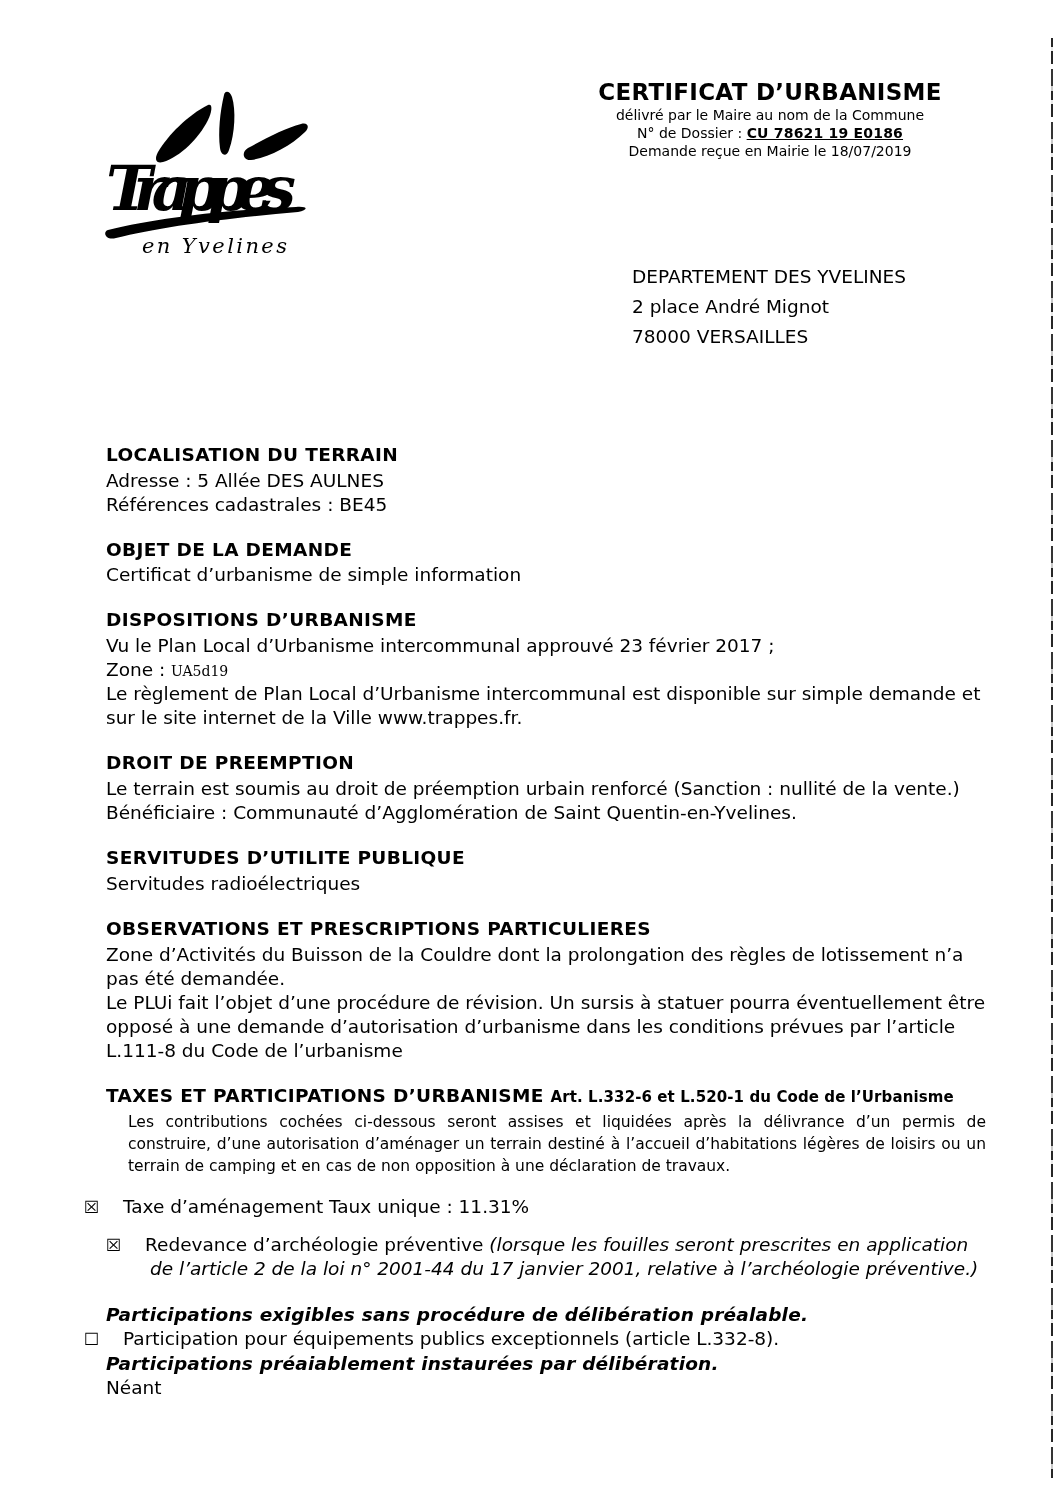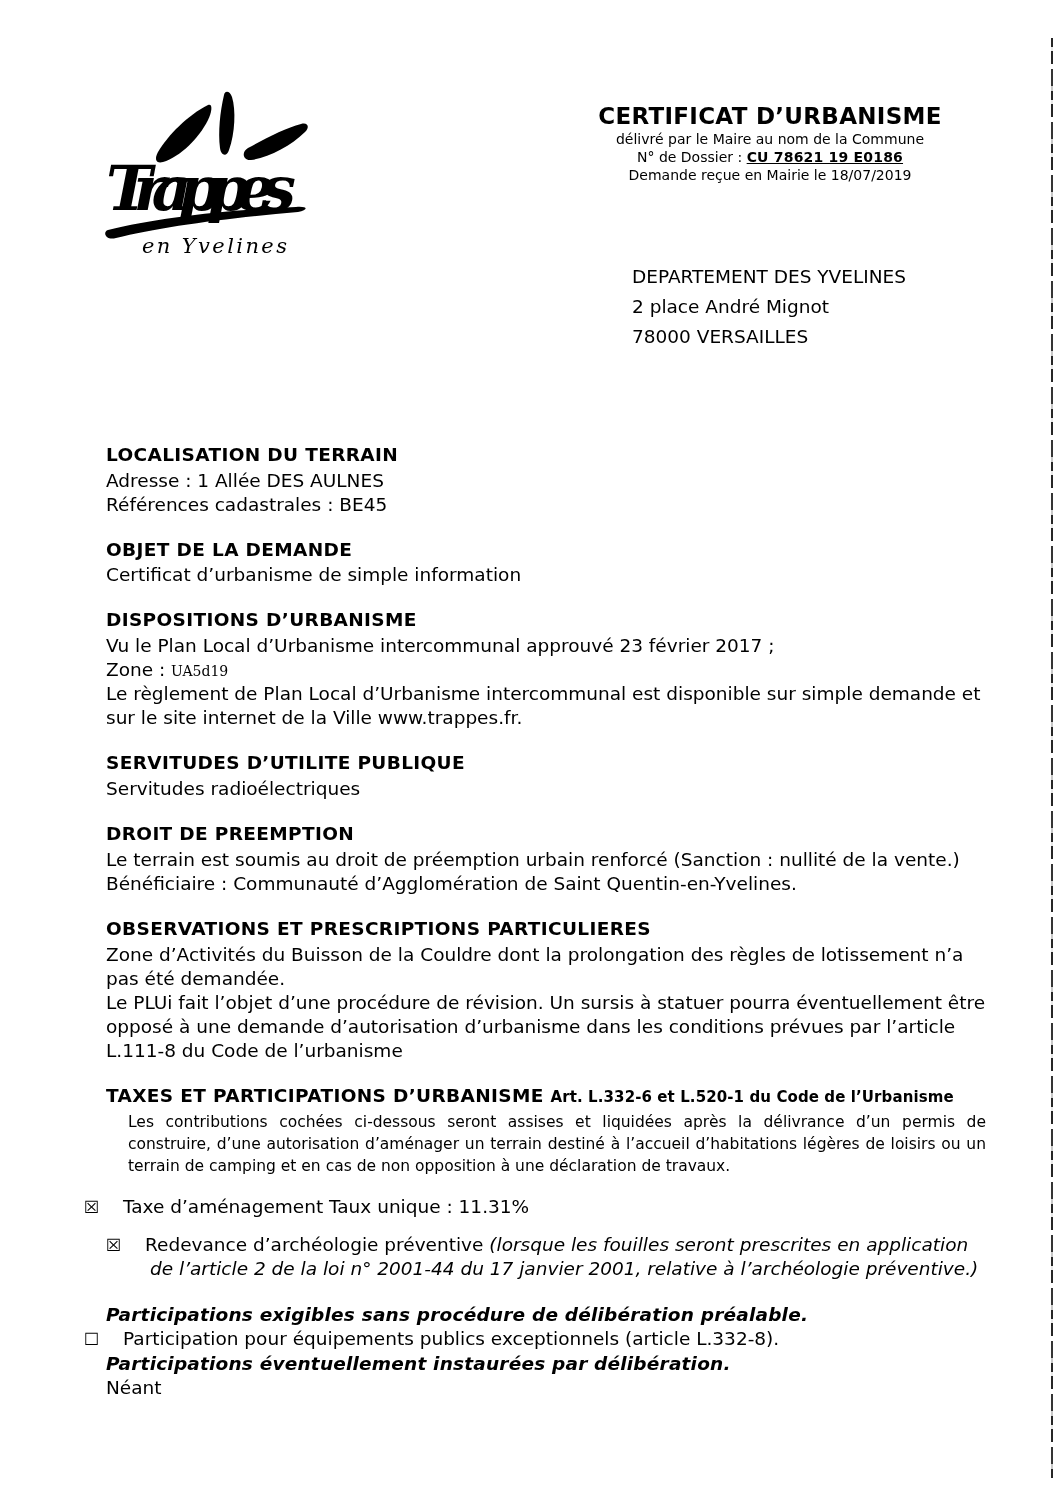--- a/index.html
+++ b/index.html
@@ -54,21 +54,21 @@
     left: 96px;
     top: 12px;
     width: 250px;
     height: 170px;
   }
   .logo svg { display: block; }
 
   .header-text {
     position: absolute;
     left: 560px;
-    top: 24px;
+    top: 0;
     width: 420px;
     text-align: center;
     line-height: 1.28;
   }
   .hdr-title {
     font-size: 23px;
     font-weight: bold;
     letter-spacing: 0.3px;
     white-space: nowrap;
   }
@@ -202,66 +202,66 @@
   <div class="address">
     <div>DEPARTEMENT DES YVELINES</div>
     <div>2 place André Mignot</div>
     <div>78000 VERSAILLES</div>
   </div>
 
   <div class="body">
 
     <div class="sect">
       <h2 class="sect-title">LOCALISATION DU TERRAIN</h2>
-      <p class="line">Adresse : 1 Allée DES AULNES</p>
+      <p class="line">Adresse : 5 Allée DES AULNES</p>
       <p class="line">Références cadastrales : BE45</p>
     </div>
 
     <div class="sect">
       <h2 class="sect-title">OBJET DE LA DEMANDE</h2>
       <p class="line">Certificat d’urbanisme de simple information</p>
     </div>
 
     <div class="sect">
       <h2 class="sect-title">DISPOSITIONS D’URBANISME</h2>
       <p class="line">Vu le Plan Local d’Urbanisme intercommunal approuvé 23 février 2017 ;</p>
       <p class="line"><span>Zone : </span><span class="serif-zone">UA5d19</span></p>
       <p class="line">Le règlement de Plan Local d’Urbanisme intercommunal est disponible sur simple demande et sur le site internet de la Ville www.trappes.fr.</p>
     </div>
 
     <div class="sect">
-      <h2 class="sect-title">SERVITUDES D’UTILITE PUBLIQUE</h2>
-      <p class="line">Servitudes radioélectriques</p>
-    </div>
-
-    <div class="sect">
       <h2 class="sect-title">DROIT DE PREEMPTION</h2>
       <p class="line">Le terrain est soumis au droit de préemption urbain renforcé (Sanction : nullité de la vente.)</p>
       <p class="line">Bénéficiaire : Communauté d’Agglomération de Saint Quentin-en-Yvelines.</p>
     </div>
 
     <div class="sect">
+      <h2 class="sect-title">SERVITUDES D’UTILITE PUBLIQUE</h2>
+      <p class="line">Servitudes radioélectriques</p>
+    </div>
+
+    <div class="sect">
       <h2 class="sect-title">OBSERVATIONS ET PRESCRIPTIONS PARTICULIERES</h2>
       <p class="line">Zone d’Activités du Buisson de la Couldre dont la prolongation des règles de lotissement n’a pas été demandée.</p>
       <p class="line">Le PLUi fait l’objet d’une procédure de révision. Un sursis à statuer pourra éventuellement être opposé à une demande d’autorisation d’urbanisme dans les conditions prévues par l’article L.111-8 du Code de l’urbanisme</p>
     </div>
 
     <div class="sect">
       <div class="taxes-title"><span>TAXES ET PARTICIPATIONS D’URBANISME</span> <span class="small">Art. L.332-6 et L.520-1 du Code de l’Urbanisme</span></div>
 
       <p class="taxes-intro">Les contributions cochées ci-dessous seront assises et liquidées après la délivrance d’un permis de construire, d’une autorisation d’aménager un terrain destiné à l’accueil d’habitations légères de loisirs ou un terrain de camping et en cas de non opposition à une déclaration de travaux.</p>
 
       <p class="chk-line hang"><span class="chk">☒</span><span>Taxe d’aménagement Taux unique : 11.31%</span></p>
 
       <div class="gap-s"></div>
 
       <p class="chk-line hang2"><span class="chk">☒</span><span>Redevance d’archéologie préventive </span><span class="ital">(lorsque les fouilles seront prescrites en application de l’article 2 de la loi n° 2001-44 du 17 janvier 2001, relative à l’archéologie préventive.)</span></p>
     </div>
 
     <div class="sect">
       <p class="line bi">Participations exigibles sans procédure de délibération préalable.</p>
       <p class="chk-line hang"><span class="chk">☐</span><span>Participation pour équipements publics exceptionnels (article L.332-8).</span></p>
-      <p class="line bi">Participations éventuellement instaurées par délibération.</p>
+      <p class="line bi">Participations préaiablement instaurées par délibération.</p>
       <p class="line">Néant</p>
     </div>
 
   </div>
 </div>
 
 </body></html>

